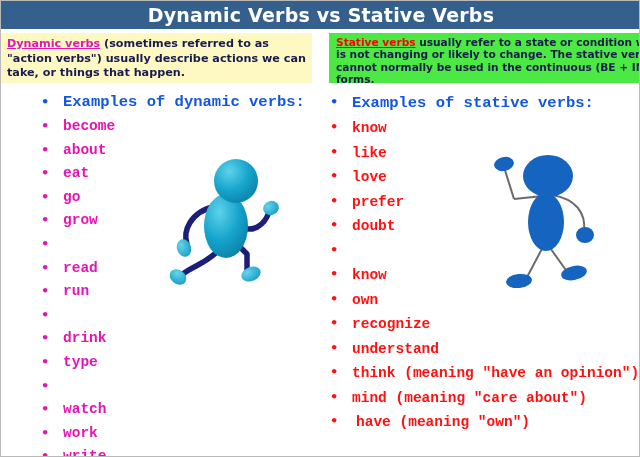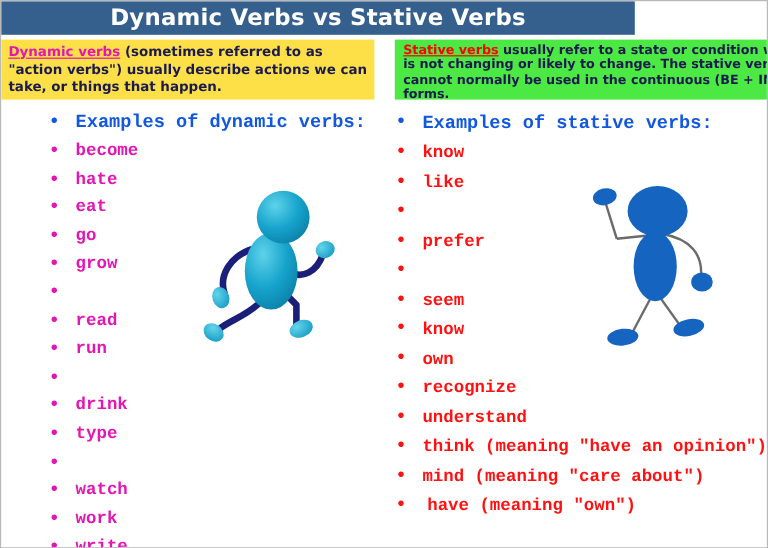--- a/index.html
+++ b/index.html
@@ -18,21 +18,21 @@
     border: 1px solid #b9b9b9;
     box-sizing: border-box;
     overflow: hidden;
   }
 
   
   #title-bar {
     position: absolute;
     left: 0;
     top: 0;
-    width: 528px;
+    width: 640px;
     height: 28px;
     background: #35608d;
     display: flex;
     align-items: center;
     justify-content: center;
   }
   #title-text {
     color: #ffffff;
     font-family: "DejaVu Sans", sans-serif;
     font-size: 19px;
@@ -47,21 +47,21 @@
     box-sizing: border-box;
     font-family: "DejaVu Sans", sans-serif;
     color: #1a1a4e;
     font-weight: bold;
   }
   #yellow-box {
     left: 0px;
     top: 32px;
     width: 311px;
     height: 50px;
-    background: #fde047;
+    background: #fef9c3;
     padding: 4px 5px 2px 6px;
     font-size: 11.2px;
     line-height: 14.6px;
   }
   #green-box {
     left: 328px;
     top: 32px;
     width: 352px;
     height: 50px;
     background: #4ce844;
@@ -191,21 +191,21 @@
     <li class="verb-item heading">
       <span class="bullet">•</span>
       <span class="label">Examples of dynamic verbs:</span>
     </li>
     <li class="verb-item">
       <span class="bullet">•</span>
       <span class="label">become</span>
     </li>
     <li class="verb-item">
       <span class="bullet">•</span>
-      <span class="label">hate</span>
+      <span class="label">about</span>
     </li>
     <li class="verb-item">
       <span class="bullet">•</span>
       <span class="label">eat</span>
     </li>
     <li class="verb-item">
       <span class="bullet">•</span>
       <span class="label">go</span>
     </li>
     <li class="verb-item">
@@ -259,31 +259,32 @@
     <li class="verb-item">
       <span class="bullet">•</span>
       <span class="label">know</span>
     </li>
     <li class="verb-item">
       <span class="bullet">•</span>
       <span class="label">like</span>
     </li>
     <li class="verb-item">
       <span class="bullet">•</span>
+      <span class="label">love</span>
     </li>
     <li class="verb-item">
       <span class="bullet">•</span>
       <span class="label">prefer</span>
     </li>
     <li class="verb-item">
       <span class="bullet">•</span>
-    </li>
-    <li class="verb-item">
-      <span class="bullet">•</span>
-      <span class="label">seem</span>
+      <span class="label">doubt</span>
+    </li>
+    <li class="verb-item">
+      <span class="bullet">•</span>
     </li>
     <li class="verb-item">
       <span class="bullet">•</span>
       <span class="label">know</span>
     </li>
     <li class="verb-item">
       <span class="bullet">•</span>
       <span class="label">own</span>
     </li>
     <li class="verb-item">

